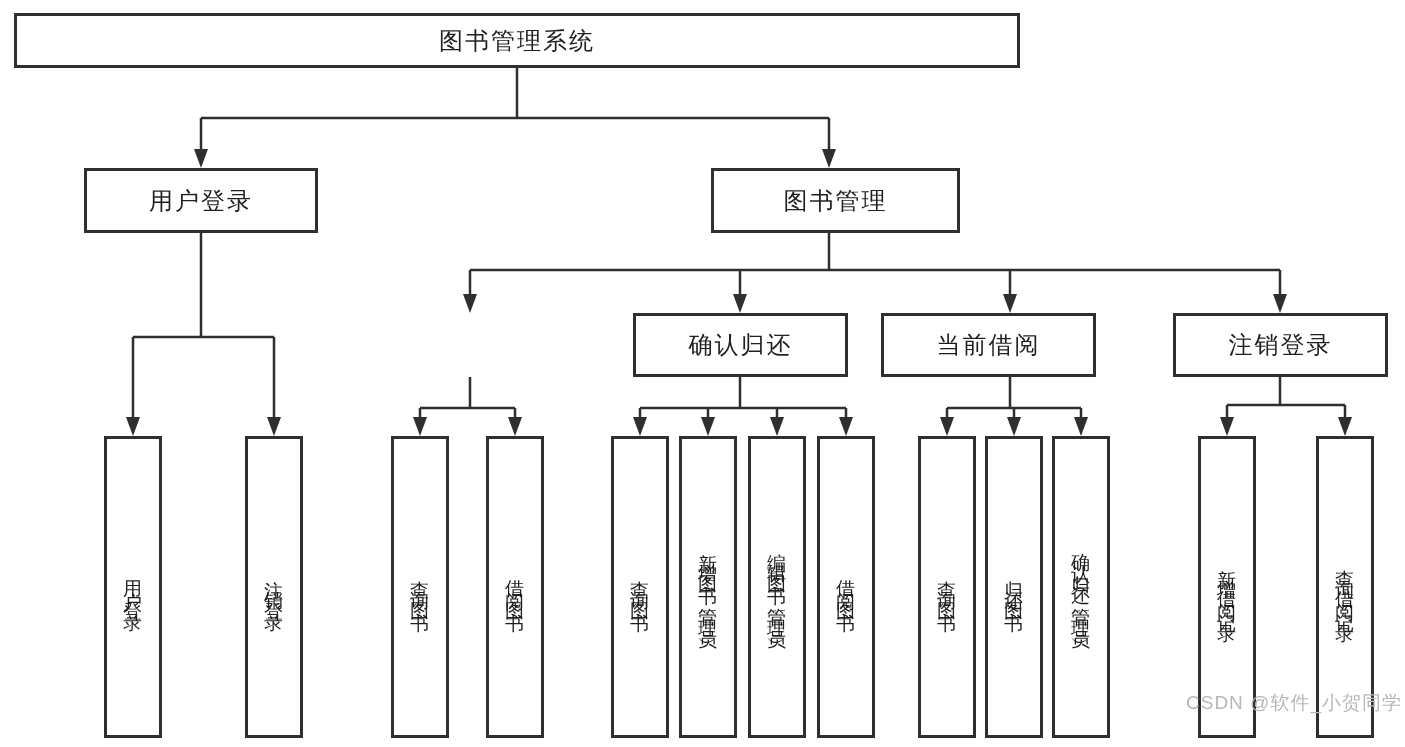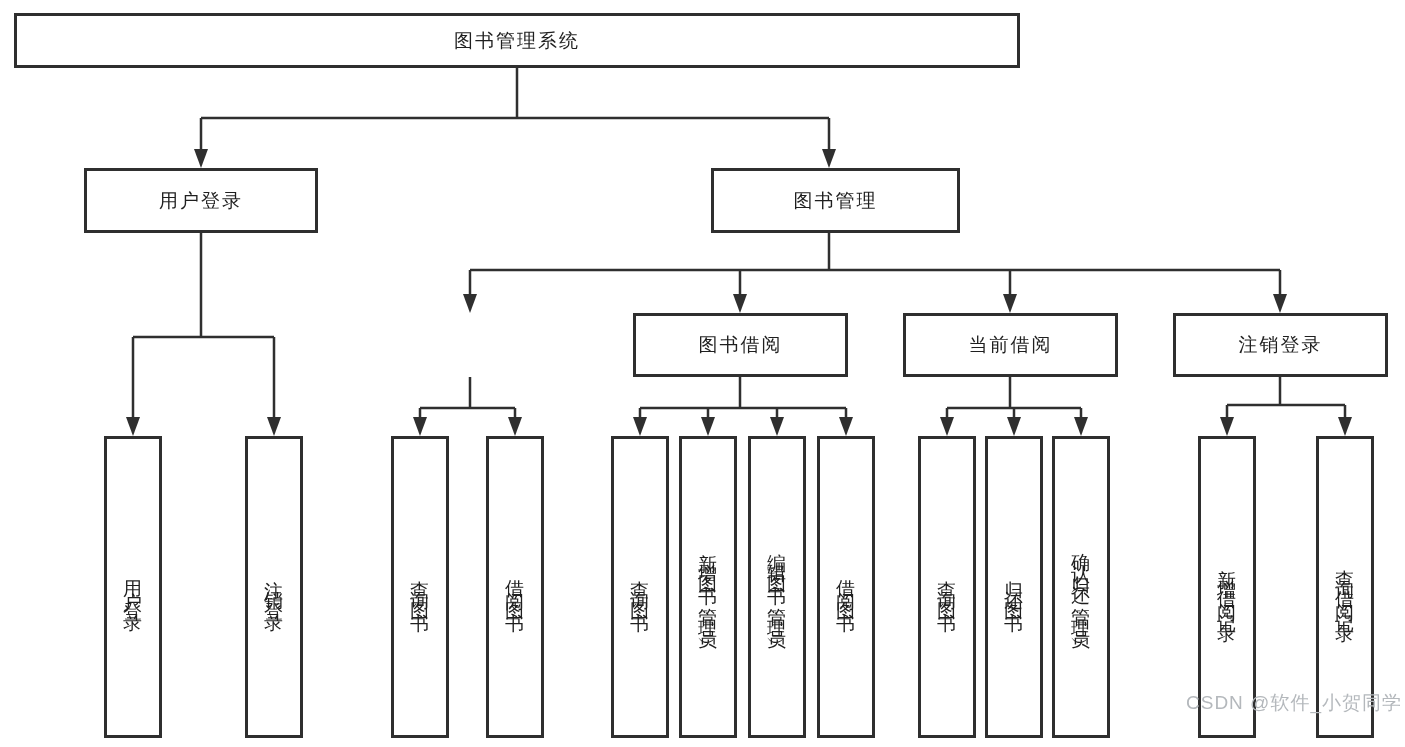--- a/index.html
+++ b/index.html
@@ -21,33 +21,33 @@
   .box {
     position: absolute;
     background: #ffffff;
     border: 3px solid #2f2f2f;
     display: flex;
     align-items: center;
     justify-content: center;
     text-align: center;
   }
   .h-label {
-    font-size: 19px;
+    font-size: 24px;
     letter-spacing: 2px;
     color: #1f1f1f;
     white-space: nowrap;
   }
   .root-box  { left: 14px;  top: 13px;  width: 1006px; height: 55px; }
   .lvl2      { top: 168px;  height: 65px; }
   .lvl2-a    { left: 84px;  width: 234px; }
   .lvl2-b    { left: 711px; width: 249px; }
   .lvl3      { top: 313px;  width: 215px; height: 64px; }
   .lvl3-a    { left: 363px; }
   .lvl3-b    { left: 633px; }
-  .lvl3-c    { left: 903px; }
+  .lvl3-c    { left: 881px; }
   .lvl3-d    { left: 1173px; }
   .leaf      { top: 436px;  width: 58px;  height: 302px; }
   .v-label {
     writing-mode: vertical-rl;
     text-orientation: mixed;
     font-size: 19px;
     line-height: 1;
     letter-spacing: 11px;
     color: #1f1f1f;
     white-space: nowrap;
@@ -120,21 +120,21 @@
   </div>
 
   <div class="box lvl2 lvl2-a">
     <span class="h-label">用户登录</span>
   </div>
   <div class="box lvl2 lvl2-b">
     <span class="h-label">图书管理</span>
   </div>
 
   <div class="box lvl3 lvl3-b">
-    <span class="h-label">图书借阅</span>
+    <span class="h-label">确认归还</span>
   </div>
   <div class="box lvl3 lvl3-c">
     <span class="h-label">当前借阅</span>
   </div>
   <div class="box lvl3 lvl3-d">
     <span class="h-label">注销登录</span>
   </div>
 
   <div class="box leaf" style="left:104px;">
     <span class="v-label">用户登录</span>

